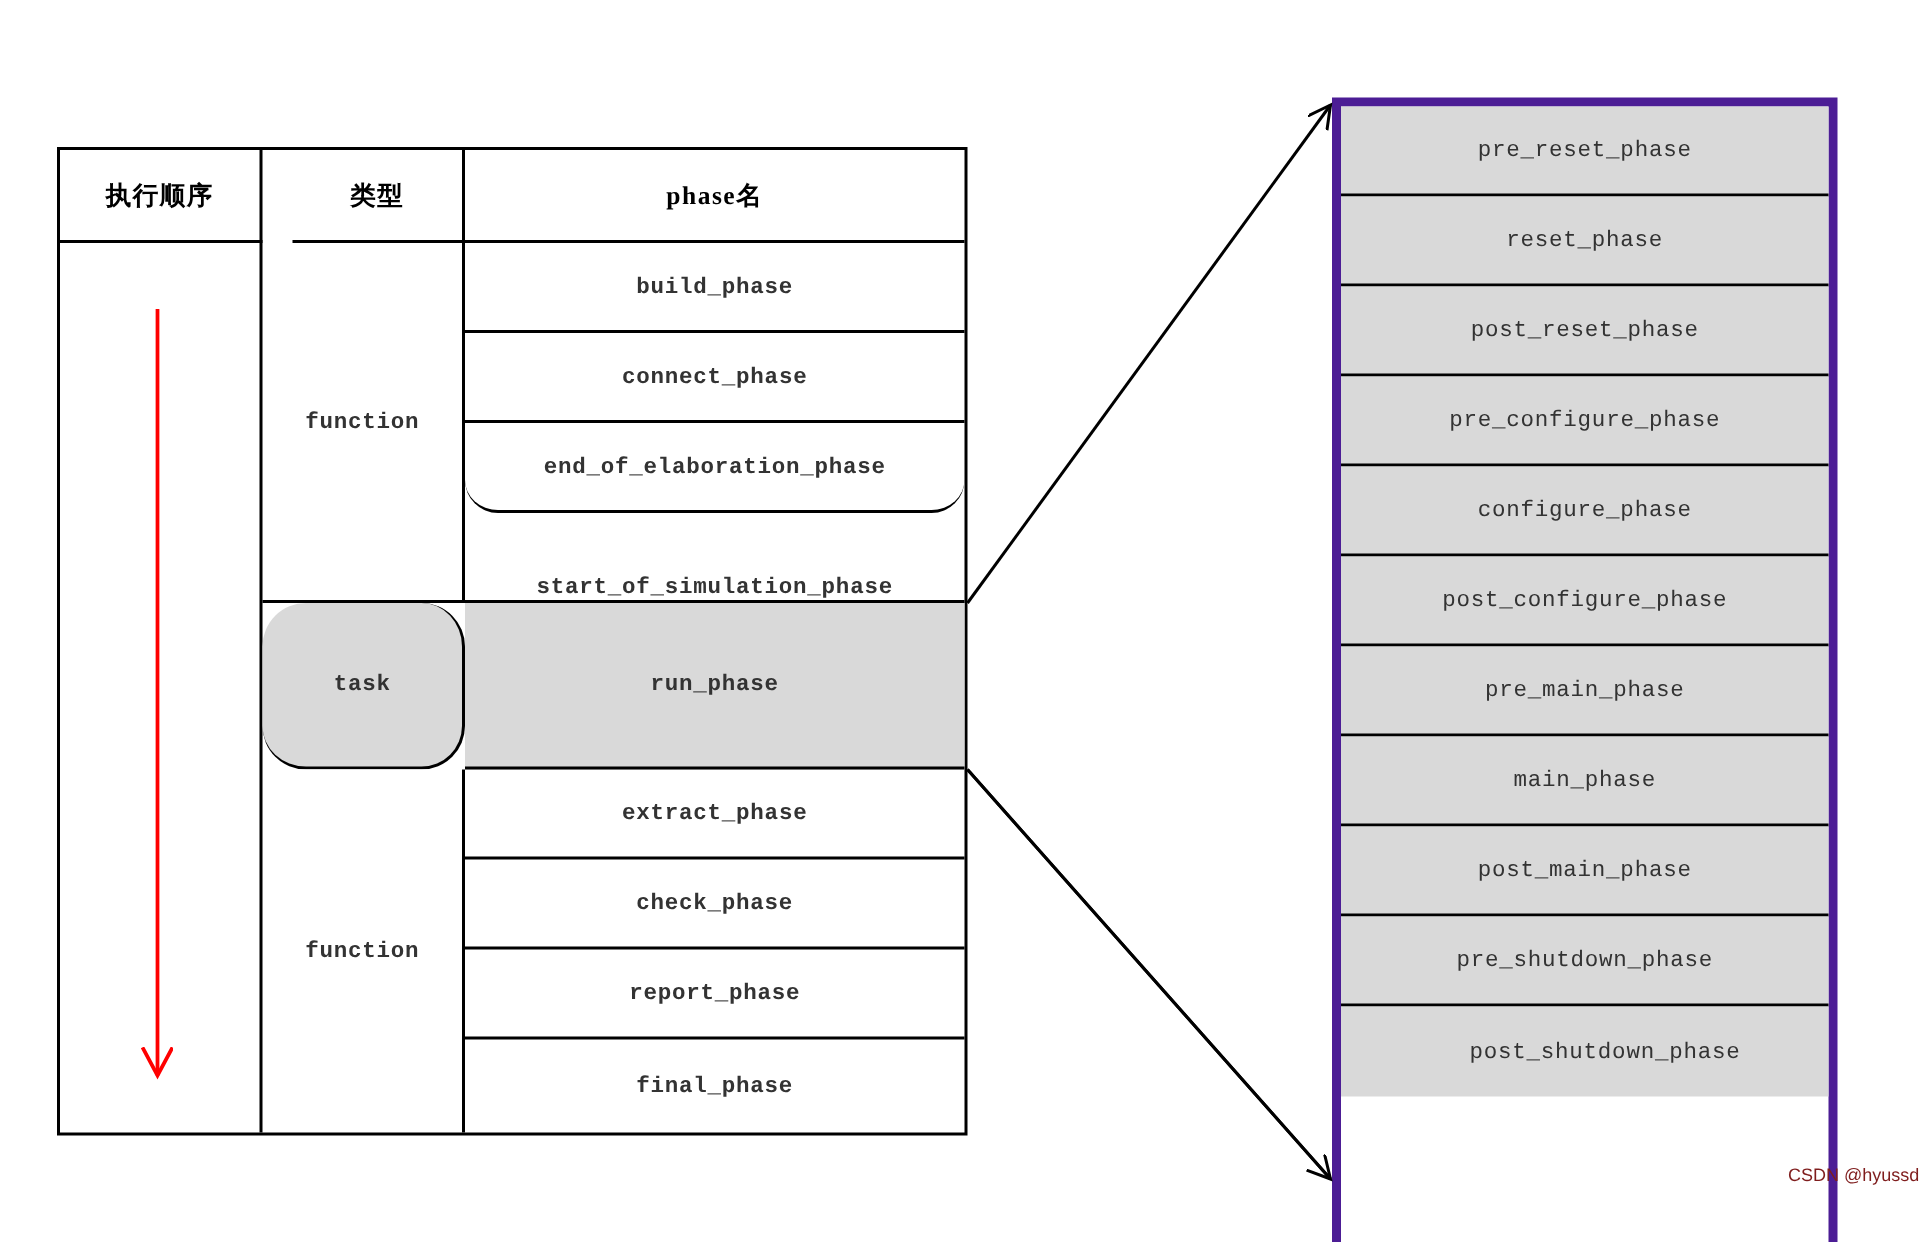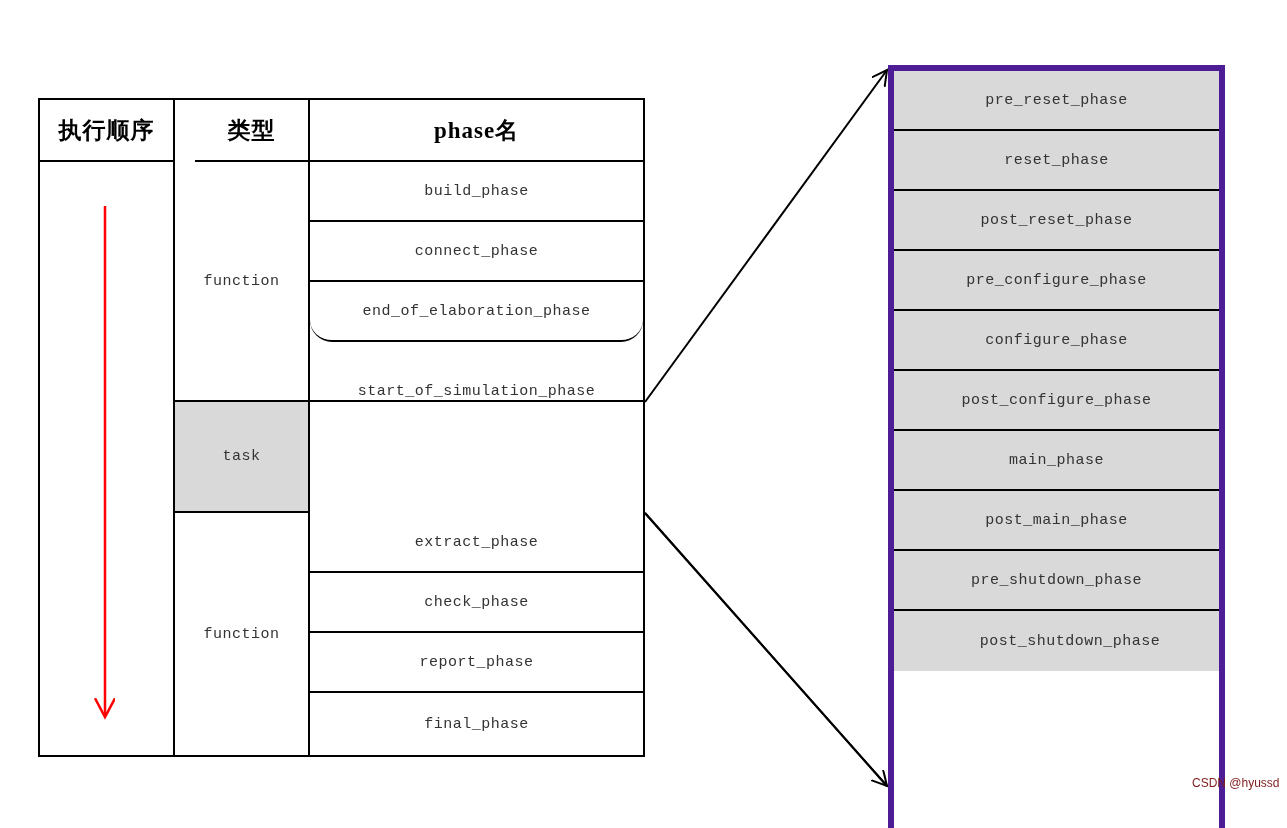--- a/index.html
+++ b/index.html
@@ -29,38 +29,39 @@
   .cell {
     display: flex;
     align-items: center;
     justify-content: center;
     border-right: 2px solid #000;
     border-bottom: 2px solid #000;
     box-sizing: border-box;
     font-size: 15px;
     color: #333;
     letter-spacing: 0.5px;
+    font-weight: bold;
   }
   .cell.hdr {
     font-family: "Liberation Serif", "DejaVu Serif", serif;
     font-weight: bold;
-    font-size: 23px;
+    font-size: 17px;
     color: #000;
     letter-spacing: 1px;
   }
   .no-right { border-right: none; }
   .no-bottom { border-bottom: none; }
   .gray { background: #d9d9d9; }
 
   .c-h1 { grid-column: 1; grid-row: 1; }
   .c-h2 { grid-column: 2; grid-row: 1; margin-left: 20px; }
   .c-h3 { grid-column: 3; grid-row: 1; }
   .c-order { grid-column: 1; grid-row: 2 / 11; }
   .c-fn1   { grid-column: 2; grid-row: 2 / 6; }
-  .c-task  { grid-column: 2; grid-row: 6; }
+  .c-task  { grid-column: 2; grid-row: 6; border-radius: 29px; }
   .c-fn2   { grid-column: 2; grid-row: 7 / 11; }
   .p-r2 { grid-column: 3; grid-row: 2; }
   .p-r3 { grid-column: 3; grid-row: 3; }
   .p-r4 { grid-column: 3; grid-row: 4; border-radius: 22px; }
   .p-r5 { grid-column: 3; grid-row: 5; margin-top: 40px; }
   .p-r6 { grid-column: 3; grid-row: 6; }
   .p-r7 { grid-column: 3; grid-row: 7; }
   .p-r8 { grid-column: 3; grid-row: 8; }
   .p-r9 { grid-column: 3; grid-row: 9; text-align: right; }
   .p-r10 { grid-column: 3; grid-row: 10; }
@@ -123,33 +124,35 @@
     <div class="cell c-order no-bottom"></div>
 
     <div class="cell c-fn1">function</div>
     <div class="cell c-task gray">task</div>
     <div class="cell c-fn2 no-bottom">function</div>
 
     <div class="cell p-r2 no-right">build_phase</div>
     <div class="cell p-r3 no-right">connect_phase</div>
     <div class="cell p-r4 no-right">end_of_elaboration_phase</div>
     <div class="cell p-r5 no-right">start_of_simulation_phase</div>
+    <div class="cell p-r6 no-right gray">run_phase</div>
     <div class="cell p-r7 no-right">extract_phase</div>
     <div class="cell p-r8 no-right">check_phase</div>
     <div class="cell p-r9 no-right">report_phase</div>
     <div class="cell p-r10 no-right no-bottom">final_phase</div>
   </div>
 
   <div class="right-list">
     <div class="right-row">pre_reset_phase</div>
     <div class="right-row">reset_phase</div>
     <div class="right-row">post_reset_phase</div>
     <div class="right-row">pre_configure_phase</div>
     <div class="right-row">configure_phase</div>
     <div class="right-row">post_configure_phase</div>
+    <div class="right-row">pre_main_phase</div>
     <div class="right-row">main_phase</div>
     <div class="right-row">post_main_phase</div>
     <div class="right-row">pre_shutdown_phase</div>
     <div class="right-row">post_shutdown_phase</div>
   </div>
 
   <svg class="arrows" viewBox="0 0 1287 828" xmlns="http://www.w3.org/2000/svg">
     <defs>
       <marker id="ah-black" markerWidth="10" markerHeight="10" refX="7.5" refY="4" orient="auto" markerUnits="strokeWidth">
         <path d="M0,0 L7.5,4 L0,8" fill="none" stroke="#000000" stroke-width="1"></path>

